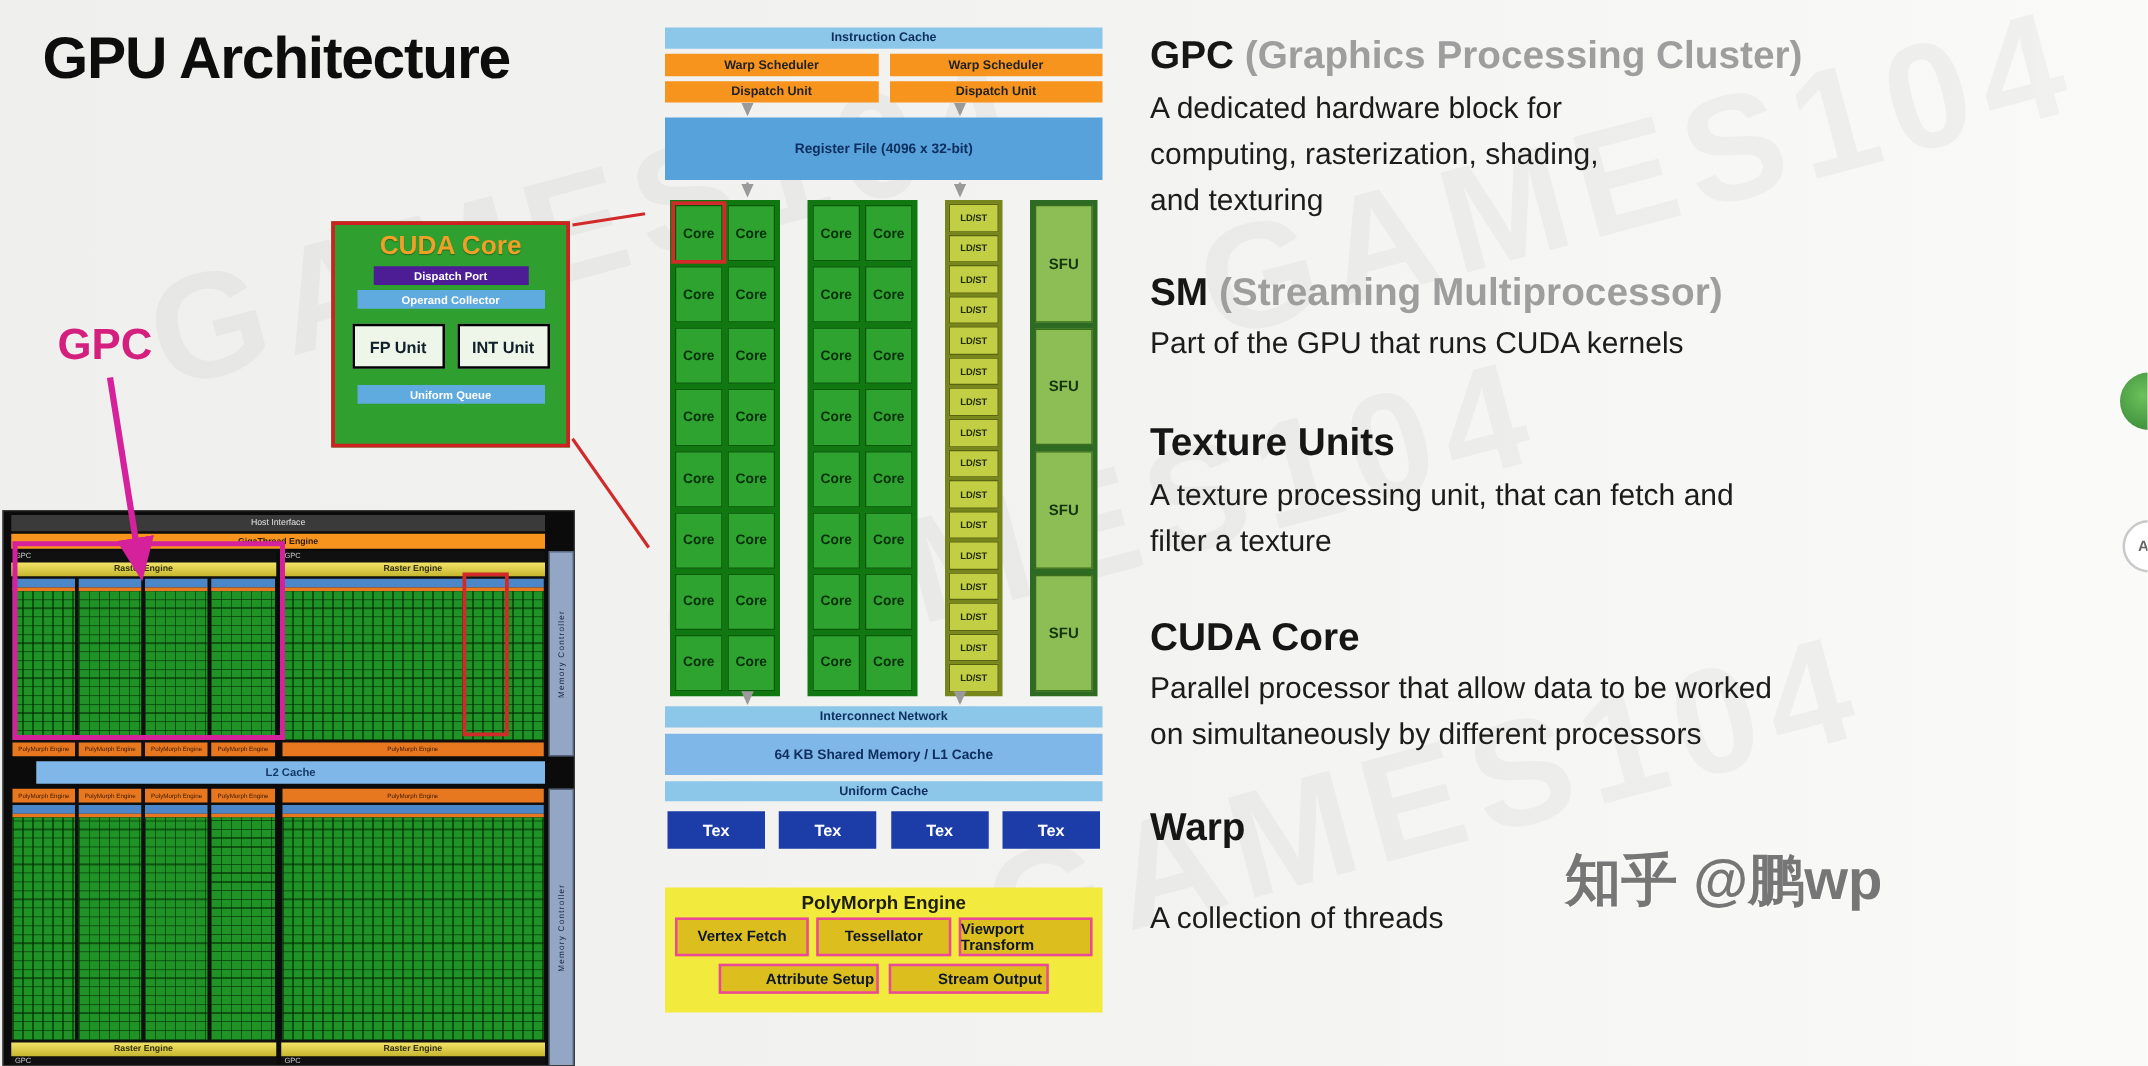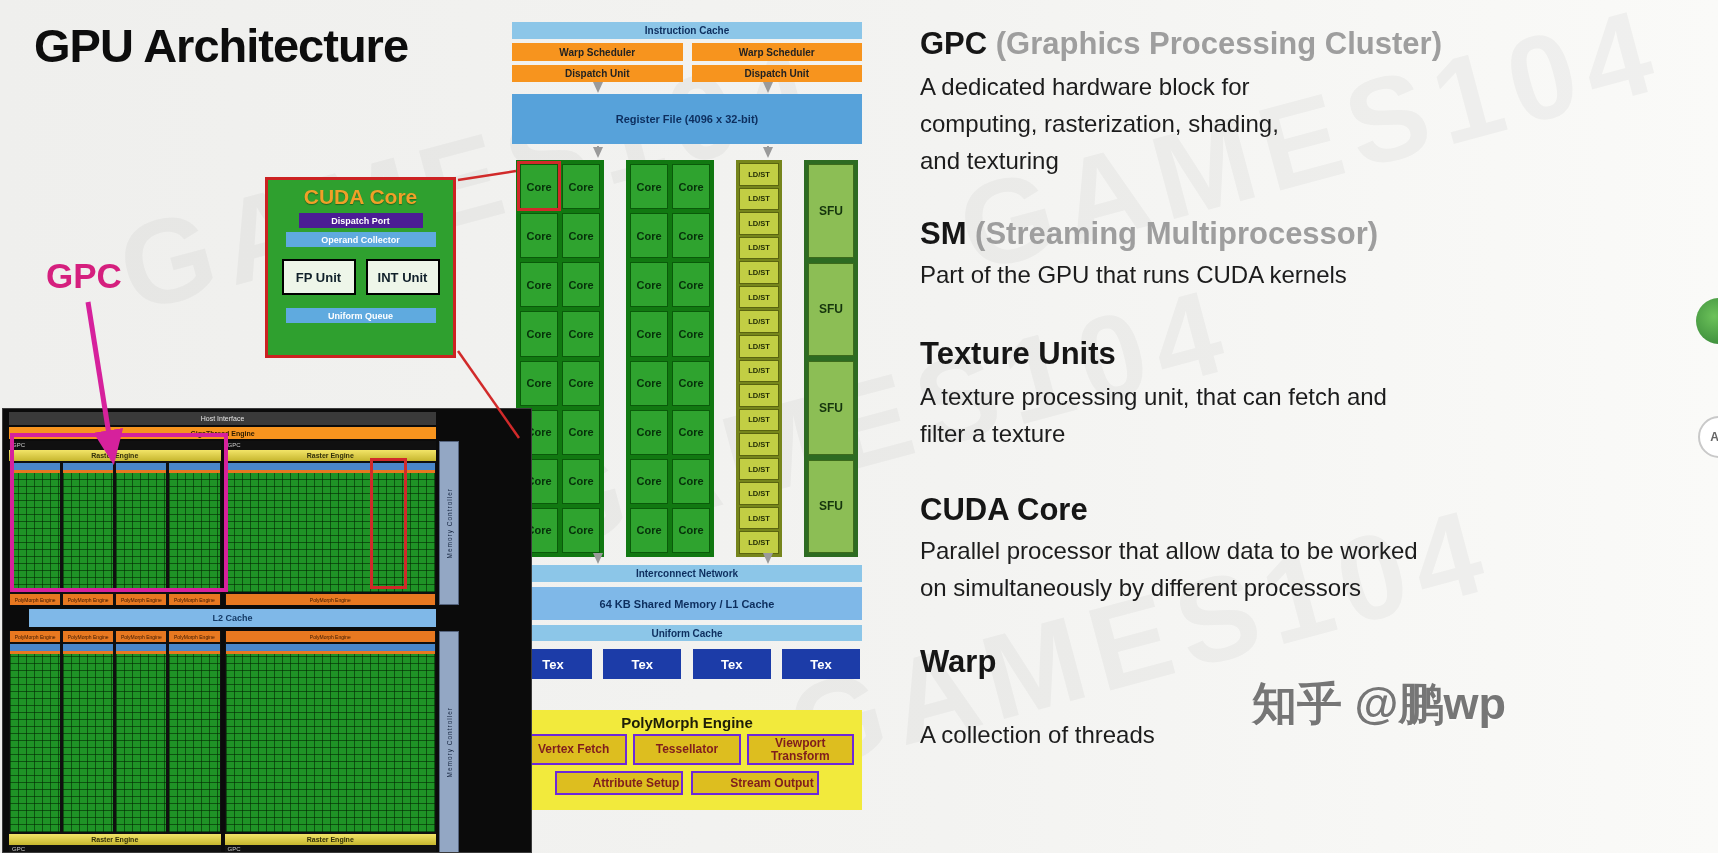--- a/index.html
+++ b/index.html
@@ -36,21 +36,21 @@
   .cuda-operand  { width:150px; height:15px; background:#5faadf; margin-top:4px; }
   .cuda-units { display:flex; gap:10px; margin-top:12px; }
   .cuda-unit {
     width:74px; height:36px; background:#eef6e9; border:2px solid #000000;
     display:flex; align-items:center; justify-content:center;
     font-size:13px; font-weight:bold; color:#10202a;
   }
   .cuda-result { width:150px; height:15px; background:#5faadf; margin-top:13px; }
 
   
-  .sm { left:512px; top:20px; width:350px; height:812px; z-index:2; }
+  .sm { left:532px; top:20px; width:350px; height:812px; z-index:2; }
   .sm .bar {
     position:absolute; left:0; width:350px;
     display:flex; align-items:center; justify-content:center;
     font-weight:bold; color:#0d2e5e;
   }
   .sm-instr { top:2px;  height:17px; background:#8cc6e8; font-size:10px; }
   .sm-duo   { position:absolute; left:0; width:350px; display:flex; gap:9px; }
   .sm-warp-row     { top:23px; height:18px; }
   .sm-dispatch-row { top:45px; height:17px; }
   .sm-duo > div {
@@ -85,26 +85,26 @@
              font-size:13px; font-weight:bold; color:#fff; }
   .sm-texcache { top:665px; height:19px; background:#6fb0e0; font-size:11px; color:#fff; }
 
   .sm-poly { position:absolute; top:690px; left:0; width:350px; height:100px;
              background:#f2ea3c; padding:4px 8px; }
   .poly-title { text-align:center; font-size:15px; font-weight:bold; color:#1e1e08; }
   .poly-row1 { display:flex; gap:6px; margin-top:3px; }
   .poly-row1 .gold { flex:1; height:31px; }
   .poly-row2 { display:flex; gap:8px; margin-top:6px; justify-content:center; }
   .poly-row2 .gold { width:128px; height:24px;padding-left:34px; }
-  .gold { background:#ddbe1f; border:2px solid #6d28d9; display:flex; align-items:center;
-          justify-content:center; text-align:center; font-size:12px; line-height:13px;
-          font-weight:bold; color:#7f1d1d; }
-
-  
-  .die { left:2px; top:408px; width:530px; height:445px; background:#0b0b0b;
+  .gold { background:#ddbe1f; border:2px solid #ec4899; display:flex; align-items:center;
+          justify-content:center; text-align:left; font-size:12px; line-height:13px;
+          font-weight:bold; color:#0f172a; }
+
+  
+  .die { left:2px; top:408px; width:458px; height:445px; background:#0b0b0b;
          border:1px solid #3c3c3c; z-index:2; overflow:hidden; }
   .die-host { position:absolute; left:6px; top:3px;  width:427px; height:13px; background:#3a3a3a;
               color:#e4e4e4; font-size:7px; display:flex; align-items:center; justify-content:center; }
   .die-giga { position:absolute; left:6px; top:18px; width:427px; height:12px; background:#f7941e;
               color:#2a1a00; font-size:7px; font-weight:bold; display:flex; align-items:center; justify-content:center; }
   .die-upper { position:absolute; left:6px; top:32px;  width:427px; height:164px; display:flex; gap:4px; }
   .die-lower { position:absolute; left:6px; top:222px; width:427px; height:223px; display:flex; gap:4px; }
   .die-gpc { flex:1; display:flex; flex-direction:column; background:#101010; }
   .die-gpc-label { height:9px; font-size:6px; color:#cfcfcf; padding-left:3px; line-height:9px; }
   .die-raster { height:11px; background:linear-gradient(#f2e468,#c6b62e); font-size:7px; font-weight:bold;

